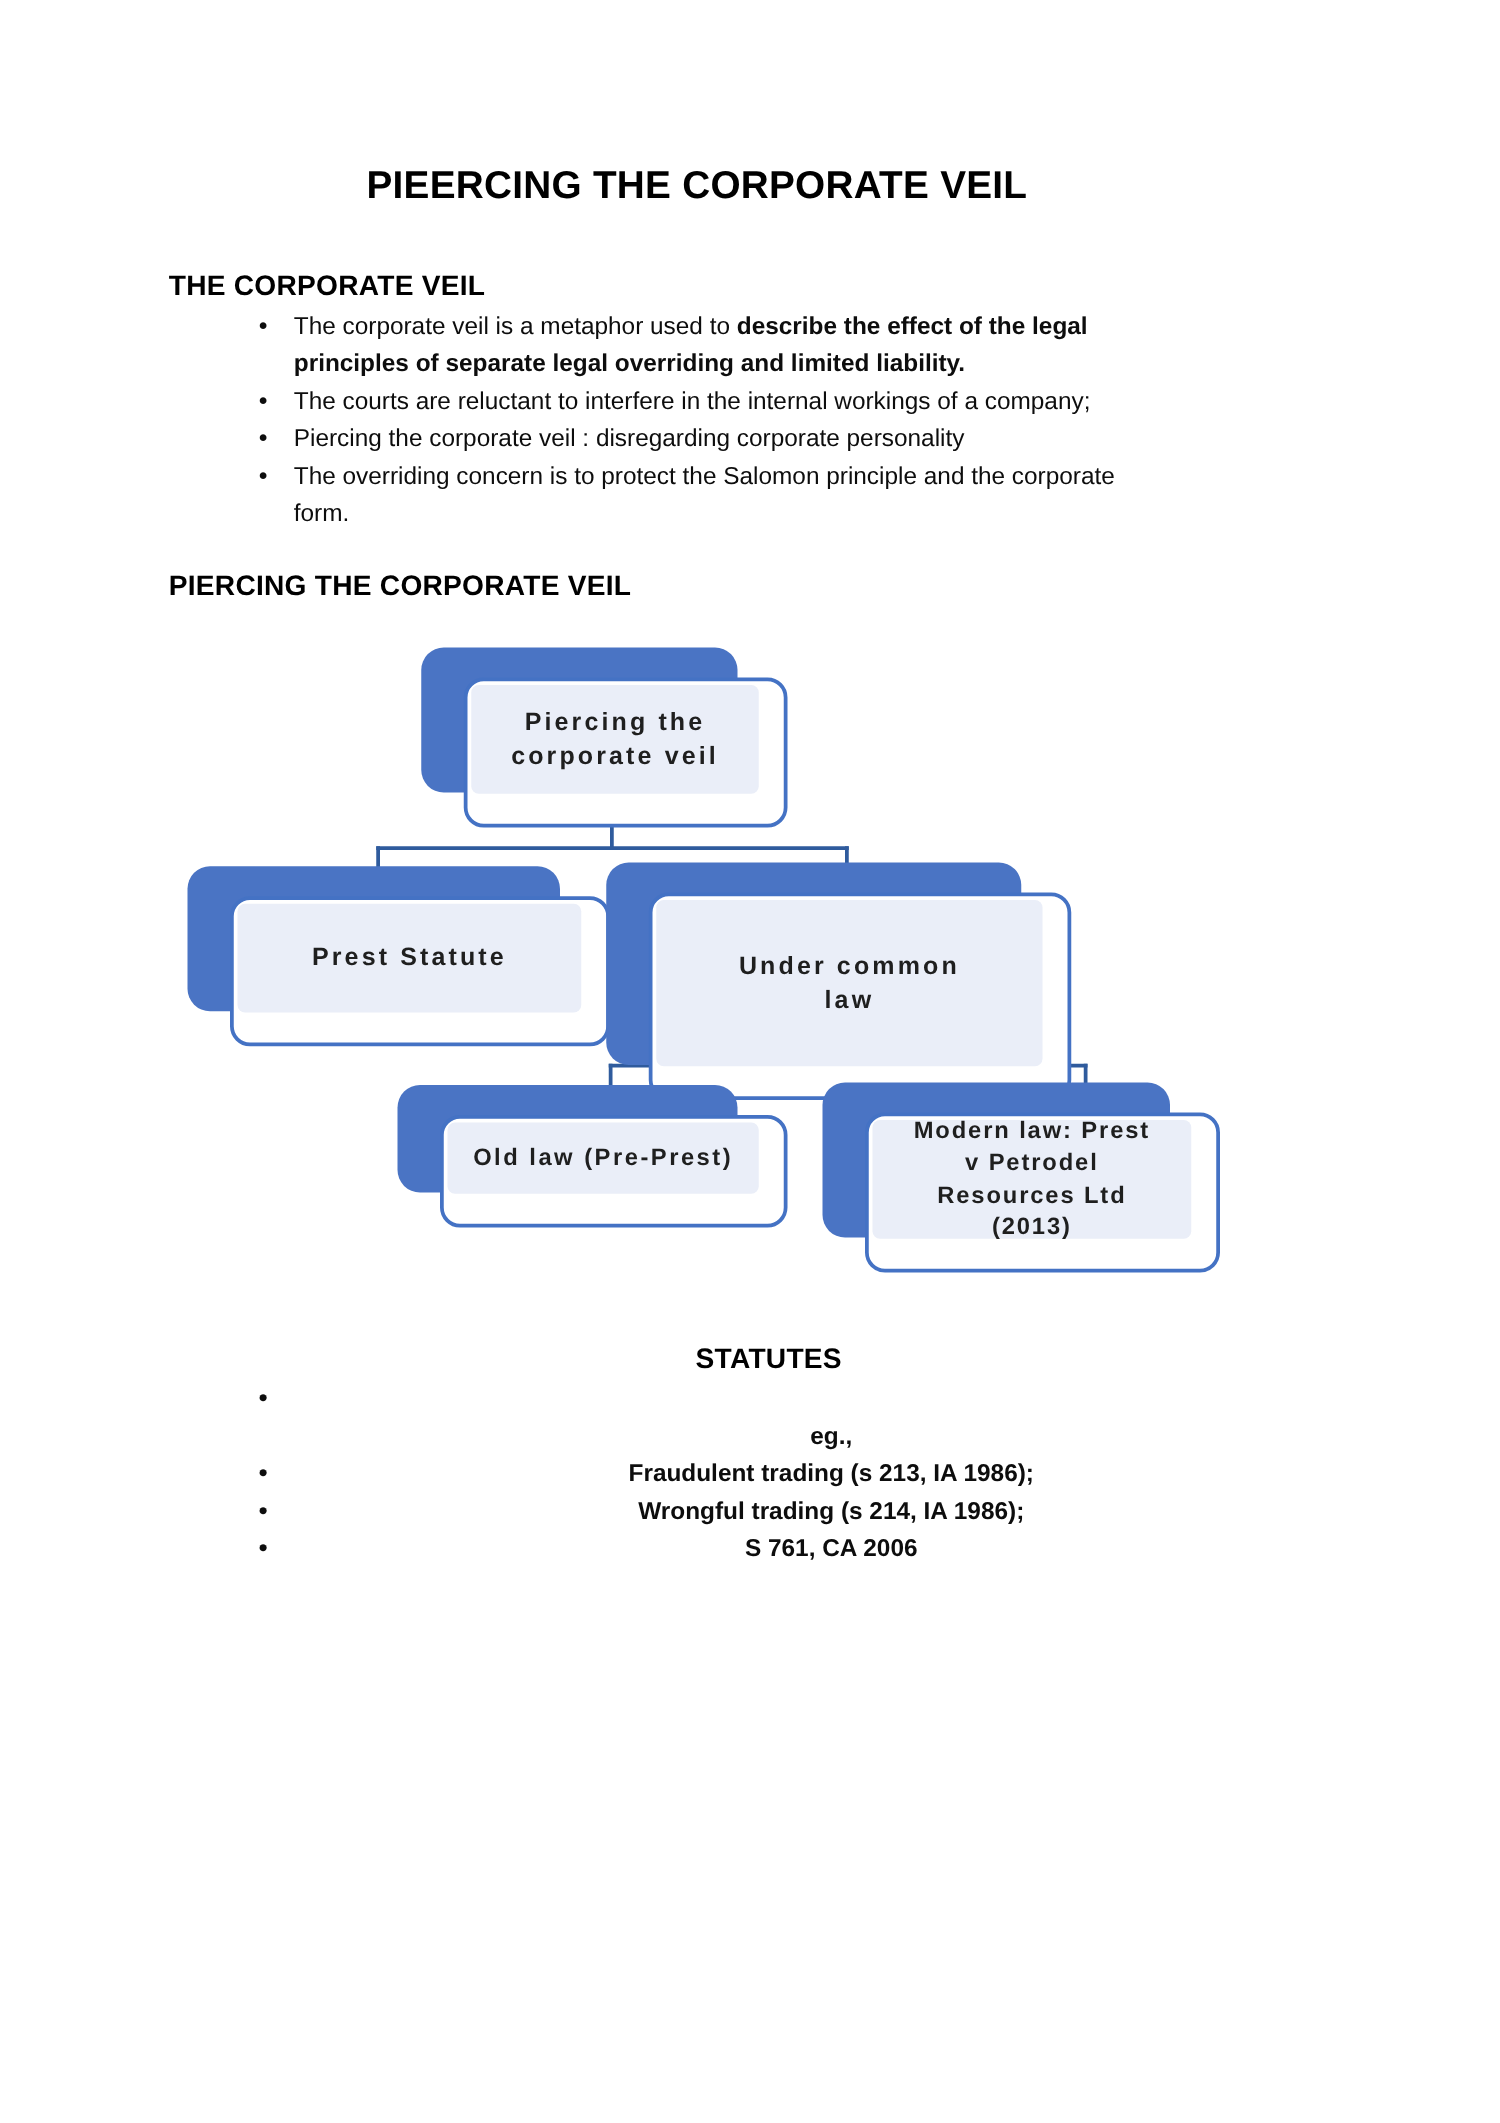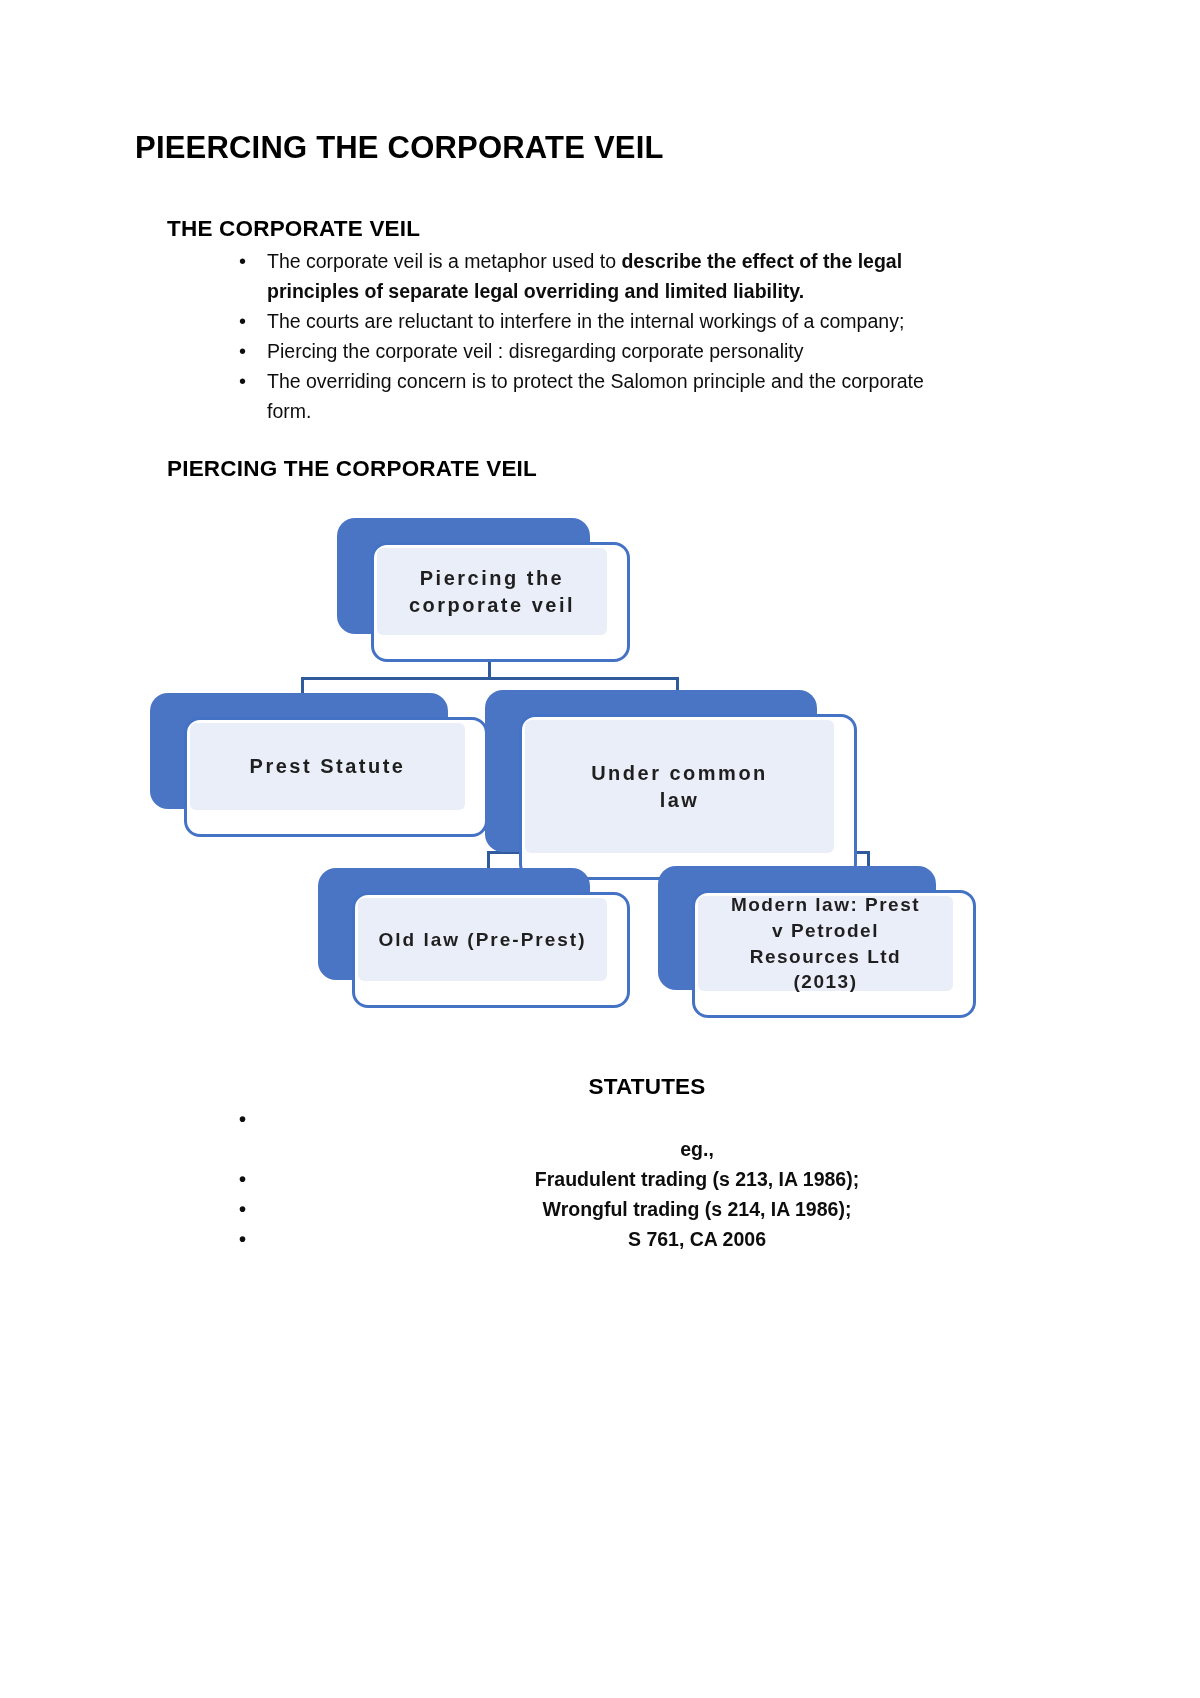--- a/index.html
+++ b/index.html
@@ -10,26 +10,27 @@
     background: #ffffff;
     font-family: "Liberation Sans", sans-serif;
     color: #111111;
     overflow: hidden;
   }
 
   
   .doc-title {
     position: absolute;
     left: 135px; top: 130px; width: 845px;
+    text-align: center;
     font-size: 31px;
     font-weight: 700;
     color: #000;
     letter-spacing: 0.2px;
   }
-  .section { position: absolute; left: 135px; margin-left: 32px; }
+  .section { position: absolute; left: 135px; }
   .section h2 {
     margin: 0 0 4px 0;
     font-size: 22.5px;
     font-weight: 700;
     color: #000;
     letter-spacing: 0.2px;
   }
   ul.bullets { list-style: none; margin: 0; padding: 0; }
   ul.bullets li {
     position: relative;
@@ -80,21 +81,21 @@
   .node-label {
     font-size: 20px;
     font-weight: 700;
     letter-spacing: 2.5px;
     line-height: 1.35;
     color: #1f1f1f;
   }
   #node-top    { left: 337px; top: 518px; width: 293px; height: 144px; }
   #node-left   { left: 150px; top: 693px; width: 338px; height: 144px; }
   #node-right  { left: 485px; top: 690px; width: 372px; height: 190px; }
-  #node-bl     { left: 318px; top: 868px; width: 312px; height: 140px; }
+  #node-bl     { left: 318px; top: 868px; width: 312px; height: 114px; }
   #node-br     { left: 658px; top: 866px; width: 318px; height: 152px; border-radius: 26px; }
   .lbl-top   { max-width: 210px; }
   .lbl-right { max-width: 215px; }
   .lbl-bl    { white-space: nowrap; font-size: 19px; letter-spacing: 2px; }
   .lbl-br    { max-width: 205px; font-size: 19px; letter-spacing: 1.5px; }
 
   #conn-v1     { left: 488px; top: 650px; width: 3px;   height: 29px; }
   #conn-h1     { left: 301px; top: 677px; width: 378px; height: 3px;  }
   #conn-stubL  { left: 301px; top: 677px; width: 3px;   height: 32px; }
   #conn-stubR  { left: 676px; top: 677px; width: 3px;   height: 28px; }

